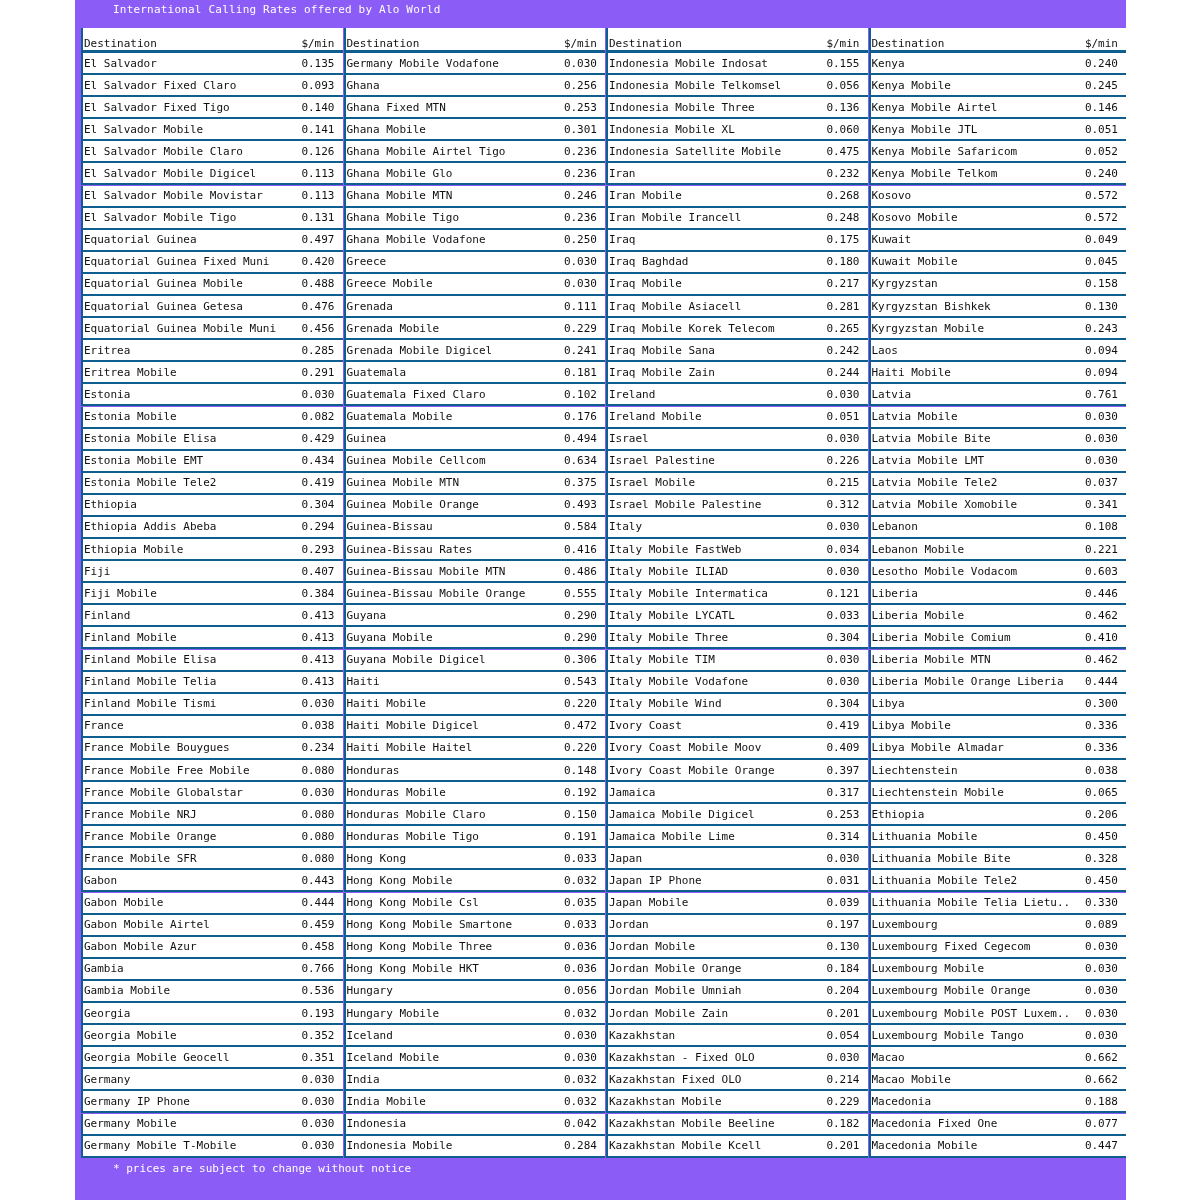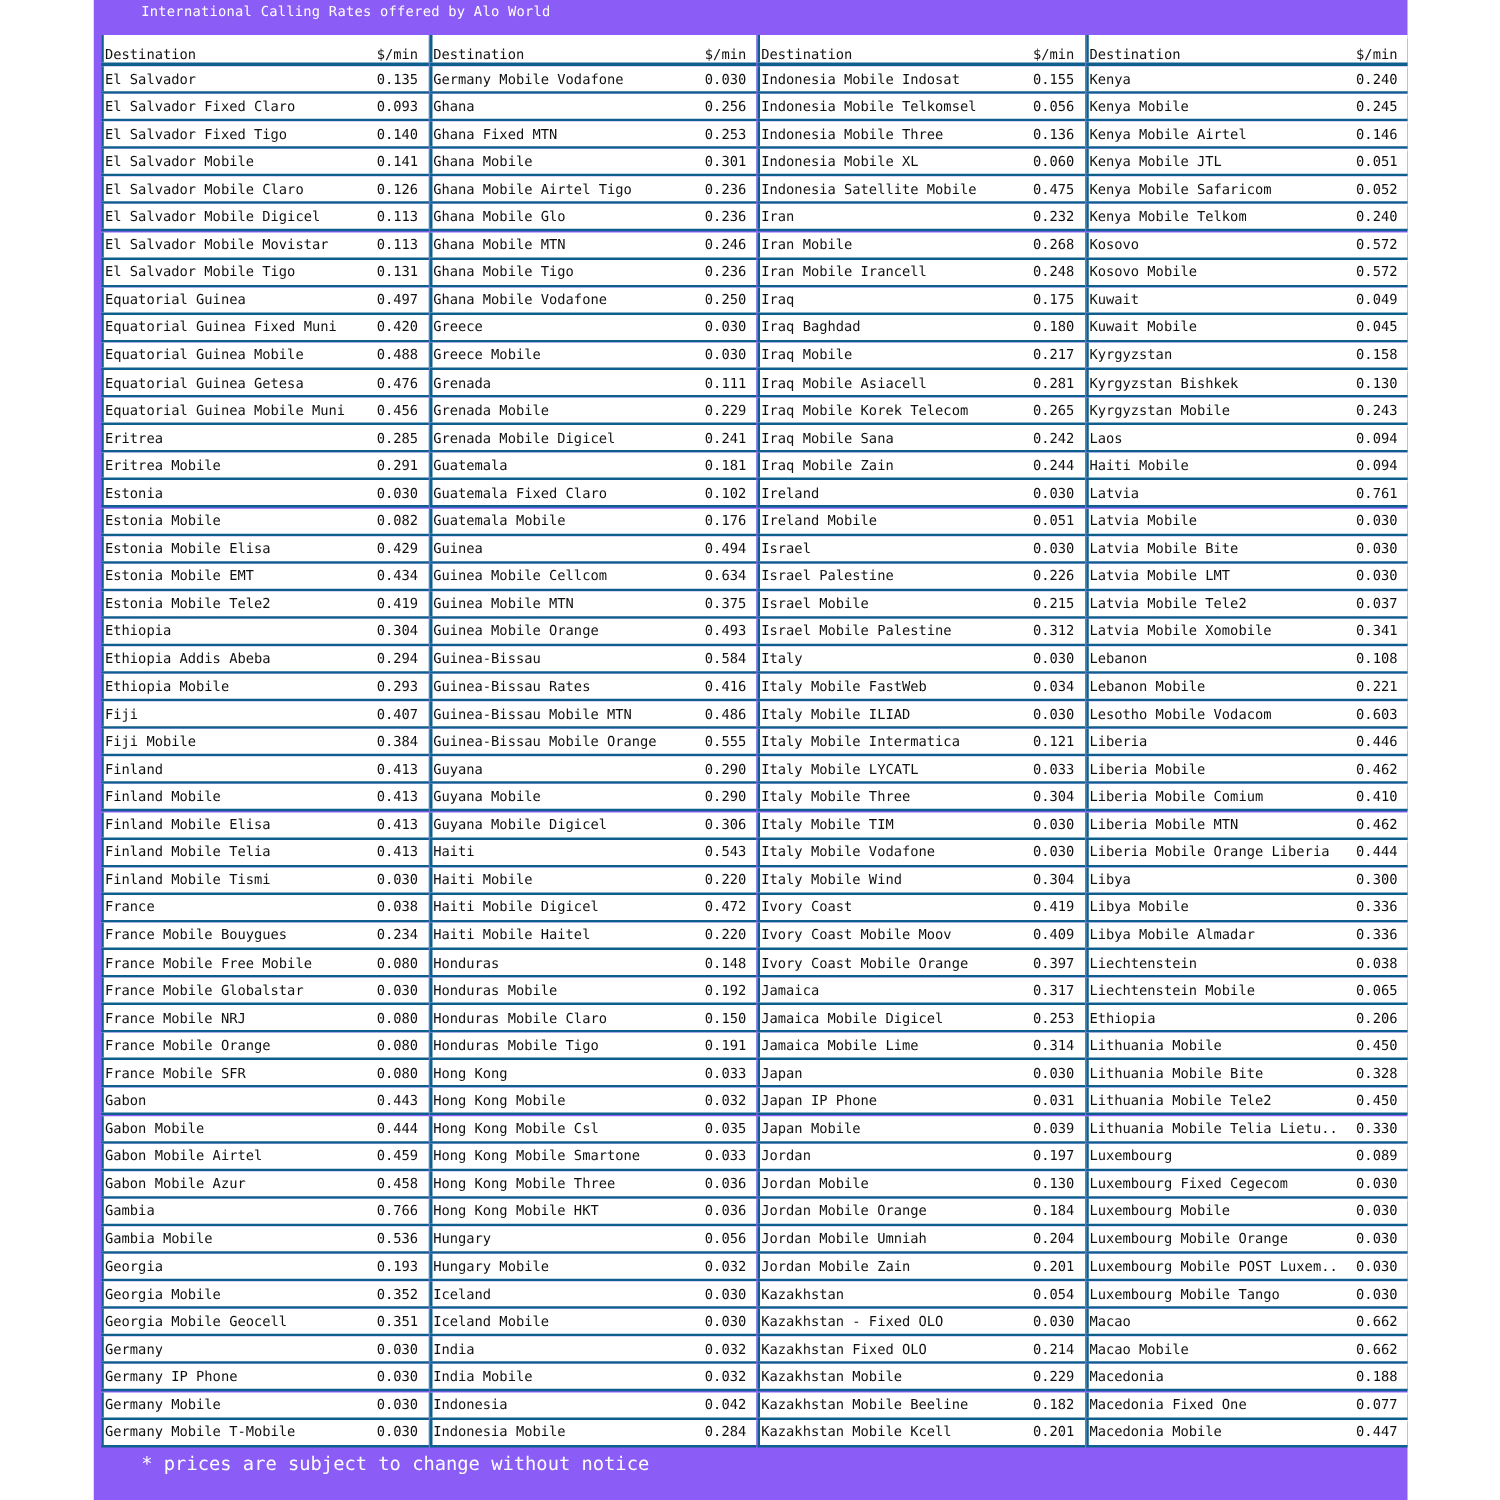--- a/index.html
+++ b/index.html
@@ -21,21 +21,21 @@
     display:flex; align-items:center; justify-content:space-between;
     font-family:"DejaVu Sans Mono", monospace; font-size:11px; color:#111;
     padding:0 8px 0 1px; box-sizing:border-box;
     box-shadow: 0 2px 0 #0e5f8d;
   }
   .row.header { height:22px; margin-bottom:3px; align-items:flex-end; padding-top:2px; box-shadow: 0 3px 0 #0e5f8d; }
   .row .dest { white-space:nowrap; overflow:hidden; }
   .row .rate { white-space:nowrap; }
   .footnote {
     position:absolute; left:38px; top:1162px; color:#ffffff;
-    font-family:"DejaVu Sans Mono", monospace; font-size:15px;
+    font-family:"DejaVu Sans Mono", monospace; font-size:11px;
   }
 </style>
 </head>
 <body>
 
 <div class="panel">
   <div class="title">International Calling Rates offered by Alo World</div>
   <div class="cols" id="cols">
       <div class="col">
     <div class="row header">

